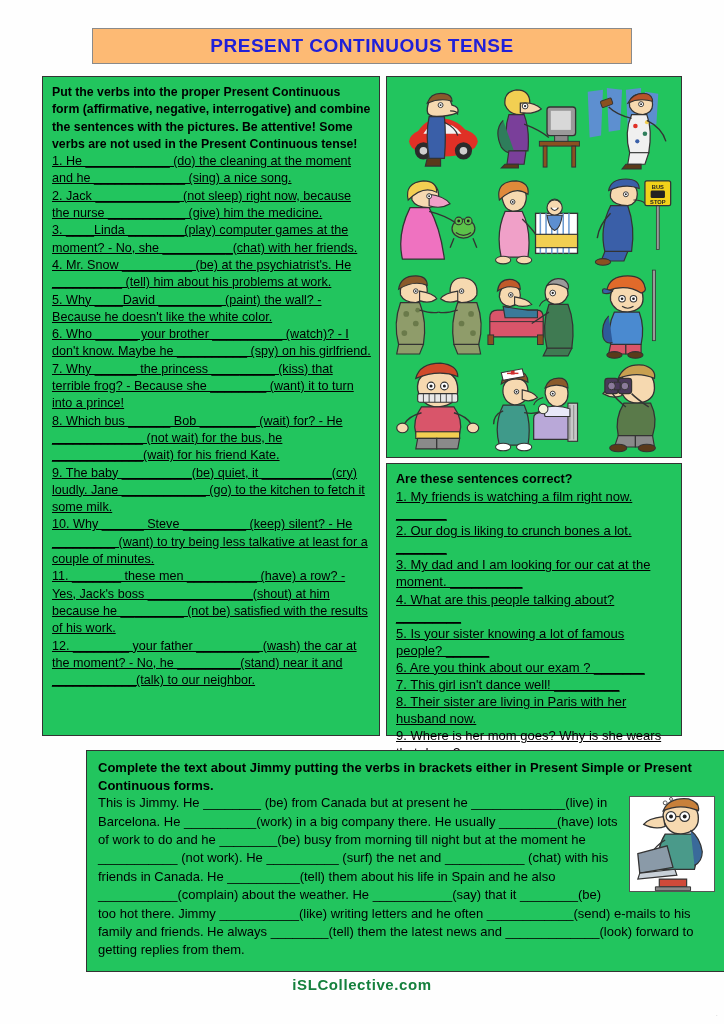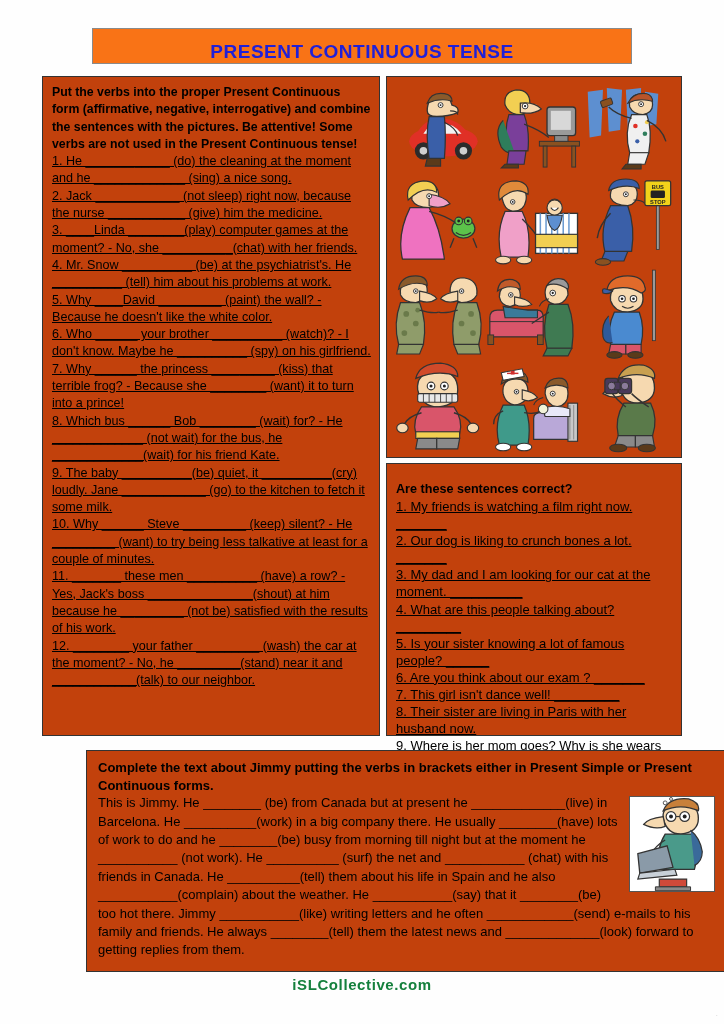--- a/index.html
+++ b/index.html
@@ -24,38 +24,38 @@
   }
 
   
   .title-bar {
     position: absolute;
     left: 92px;
     top: 28px;
     width: 540px;
     height: 36px;
     border: 1px solid #8a8a8a;
-    background: #f97316;
+    background: #fdba74;
     display: flex;
-    align-items: flex-end;
+    align-items: center;
     justify-content: center;
     box-sizing: border-box;
   }
   .title-text {
     color: #2020d8;
     font-weight: bold;
     font-size: 19px;
     letter-spacing: 0.5px;
   }
 
   
   .box {
     position: absolute;
     border: 1px solid #333;
-    background: #c2410c;
+    background: #22c55e;
     box-sizing: border-box;
   }
 
   #left-box {
     left: 42px;
     top: 76px;
     width: 338px;
     height: 660px;
     padding: 7px 8px 4px 9px;
   }
@@ -65,21 +65,21 @@
     width: 296px;
     height: 382px;
     padding: 4px;
     overflow: hidden;
   }
   #correct-box {
     left: 386px;
     top: 463px;
     width: 296px;
     height: 273px;
-    padding: 17px 8px 2px 9px;
+    padding: 7px 8px 2px 9px;
   }
   #bottom-box {
     left: 42px;
     top: 750px;
     width: 640px;
     height: 222px;
     padding: 8px 10px 4px 11px;
     margin-left: 44px;
   }
 

